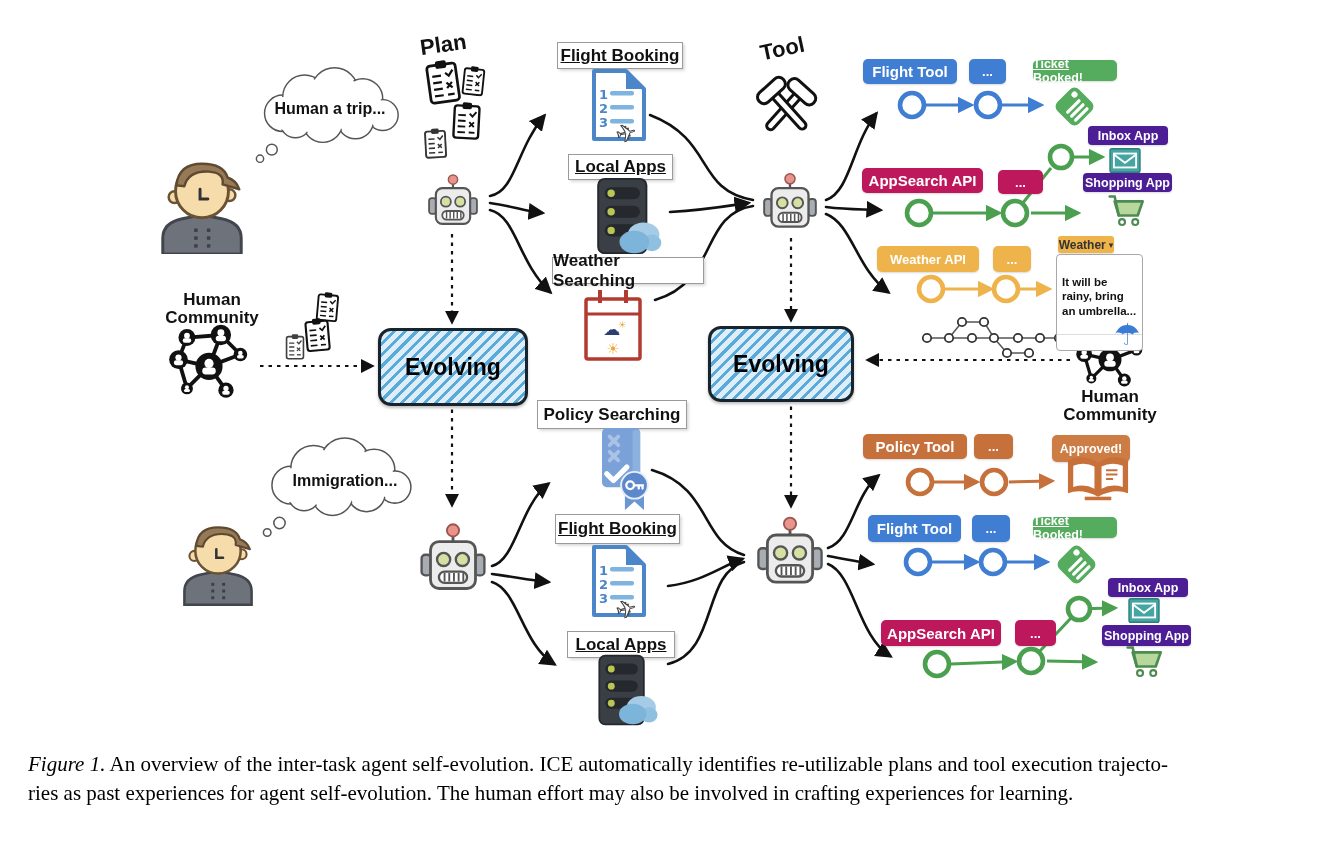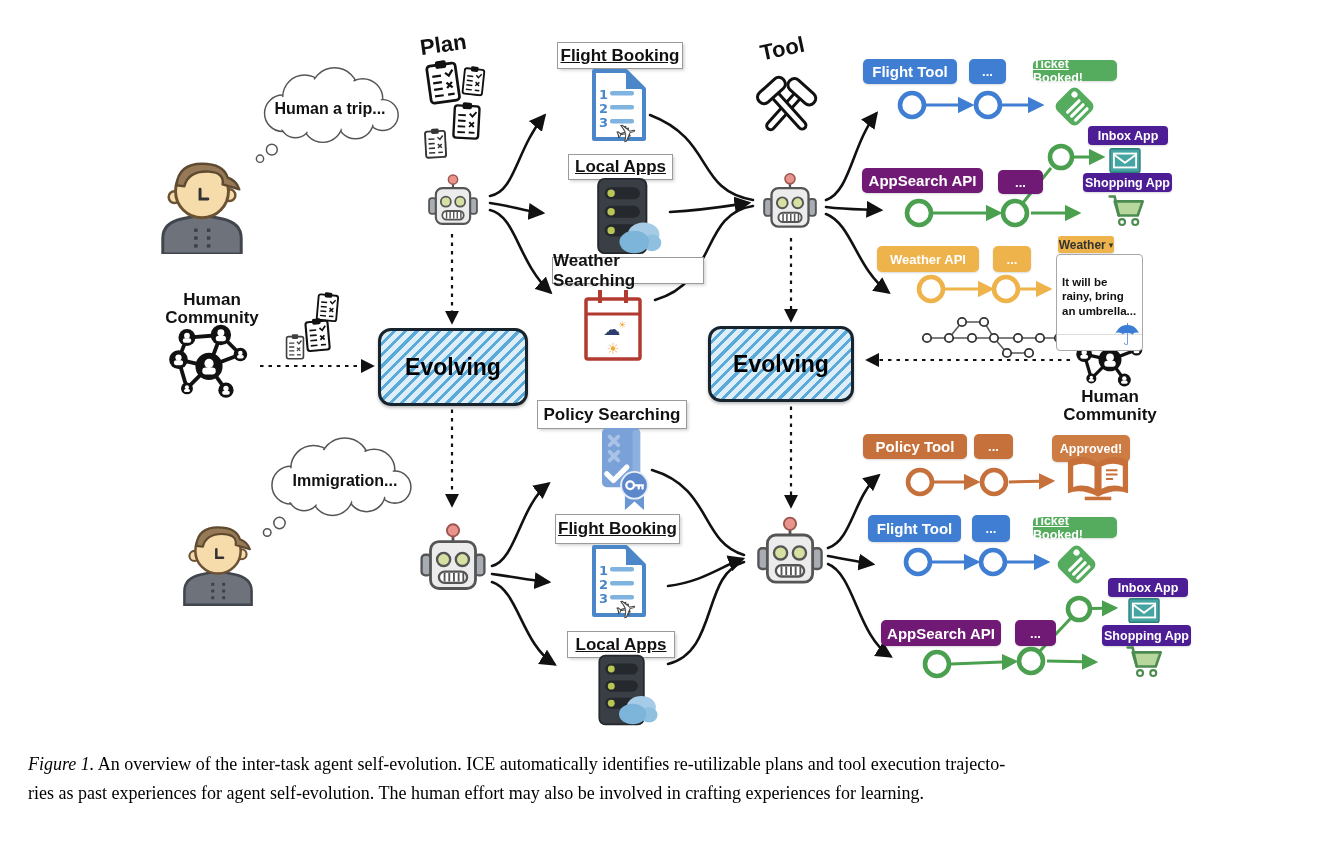--- a/index.html
+++ b/index.html
@@ -6,36 +6,36 @@
   .canvas{position:relative;width:1344px;height:842px;background:#fff;overflow:hidden;
           font-family:"Liberation Sans","DejaVu Sans",sans-serif;color:#111;}
   .abs{position:absolute;z-index:2;}
   .layer{position:absolute;left:0;top:0;z-index:1;}
   .taskbox{position:absolute;z-index:2;background:#fff;border:1.5px solid #9a9a9a;
            box-shadow:1.5px 1.5px 3px rgba(0,0,0,.18);display:flex;align-items:center;justify-content:center;
            font-weight:bold;font-size:17px;color:#111;}
   .u{text-decoration:underline;}
   .badge{position:absolute;z-index:2;border-radius:5px;color:#fff;font-weight:bold;
          display:flex;align-items:center;justify-content:center;box-shadow:0 1px 2px rgba(0,0,0,.15);}
-  .badge.blue{background:#3f7ed2;} .badge.green{background:#701a75;} .badge.greenlight{background:#55ab5e;text-decoration:underline;}
+  .badge.blue{background:#3f7ed2;} .badge.green{background:#be185d;} .badge.greenlight{background:#55ab5e;text-decoration:underline;}
   .badge.yellow{background:#efb34b;} .badge.orange{background:#c6703b;} .badge.orangelight{background:#cd7c44;}
   .badge.dark{background:#4c1d95;border-radius:4px;}
   .handlabel{position:absolute;z-index:2;font-weight:bold;font-size:22px;color:#111;}
   .evolving{position:absolute;z-index:2;border:3px solid #17242e;border-radius:13px;
             background:repeating-linear-gradient(135deg,#5aa9db 0 3px,#ddeef8 3px 8px);
             display:flex;align-items:center;justify-content:center;font-weight:bold;font-size:23px;color:#000;
             box-shadow:0 2px 3px rgba(0,0,0,.25);}
   .community-label{position:absolute;z-index:2;font-weight:bold;font-size:17px;line-height:1.05;text-align:center;color:#111;}
   .thought-text{position:absolute;z-index:3;font-weight:bold;font-size:16px;text-align:center;color:#111;}
   .msgbox{position:absolute;z-index:2;background:#fff;border:1.5px solid #a8a8a8;border-radius:4px;
           font-weight:bold;font-size:11.5px;line-height:1.25;padding:20px 5px;color:#111;}
   .msg-divider{position:absolute;left:0;right:0;bottom:15px;border-top:1px solid #ddd;}
   .umbrella{position:absolute;right:1px;bottom:-3px;font-size:30px;color:#3b7cd5;font-family:"DejaVu Sans",sans-serif;z-index:3;}
   .caption{position:absolute;left:28px;top:750px;width:1294px;z-index:2;
-           font-family:"Liberation Serif","DejaVu Serif",serif;font-size:18px;line-height:29px;color:#000;}
+           font-family:"Liberation Serif","DejaVu Serif",serif;font-size:21px;line-height:29px;color:#000;}
   .caption .fig{font-style:italic;}
 </style>
 </head>
 <body>
 
 <div class="canvas">
 
 <svg width="0" height="0" style="position:absolute" aria-hidden="true">
 <defs>
   <symbol id="sym-robot" viewBox="0 0 70 80">

